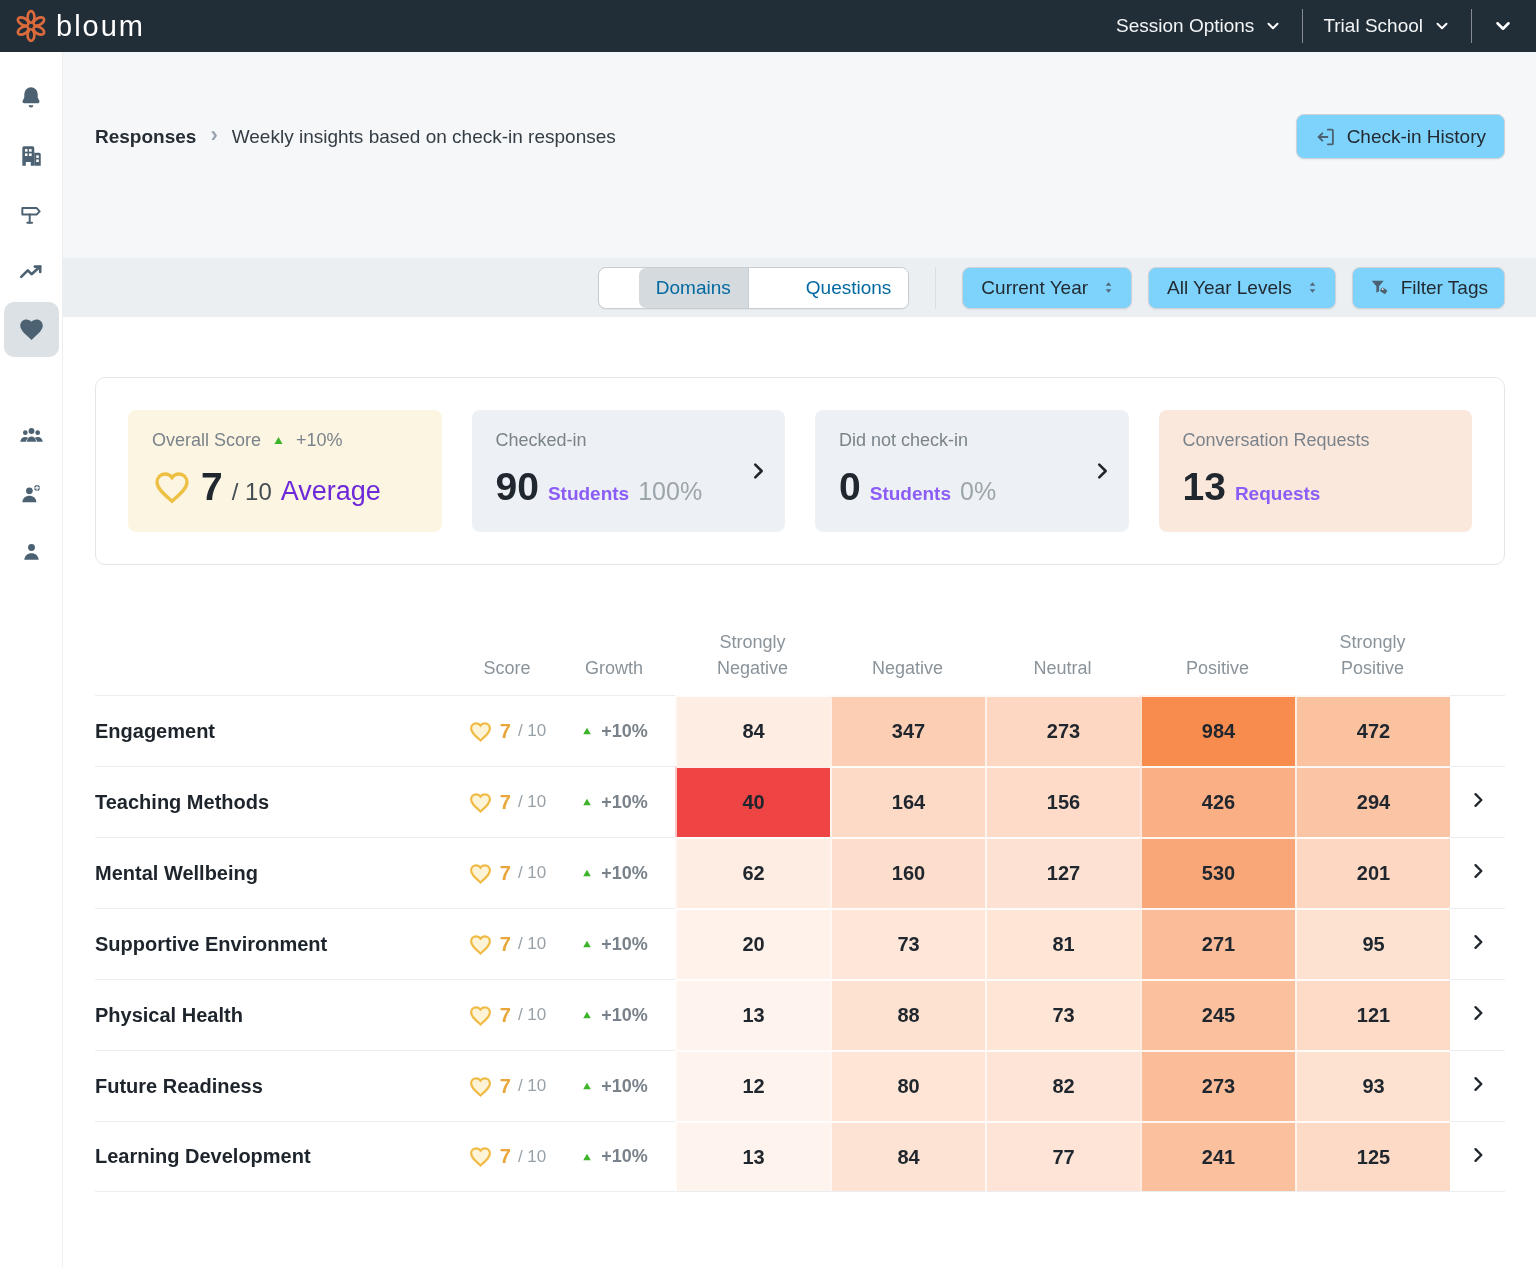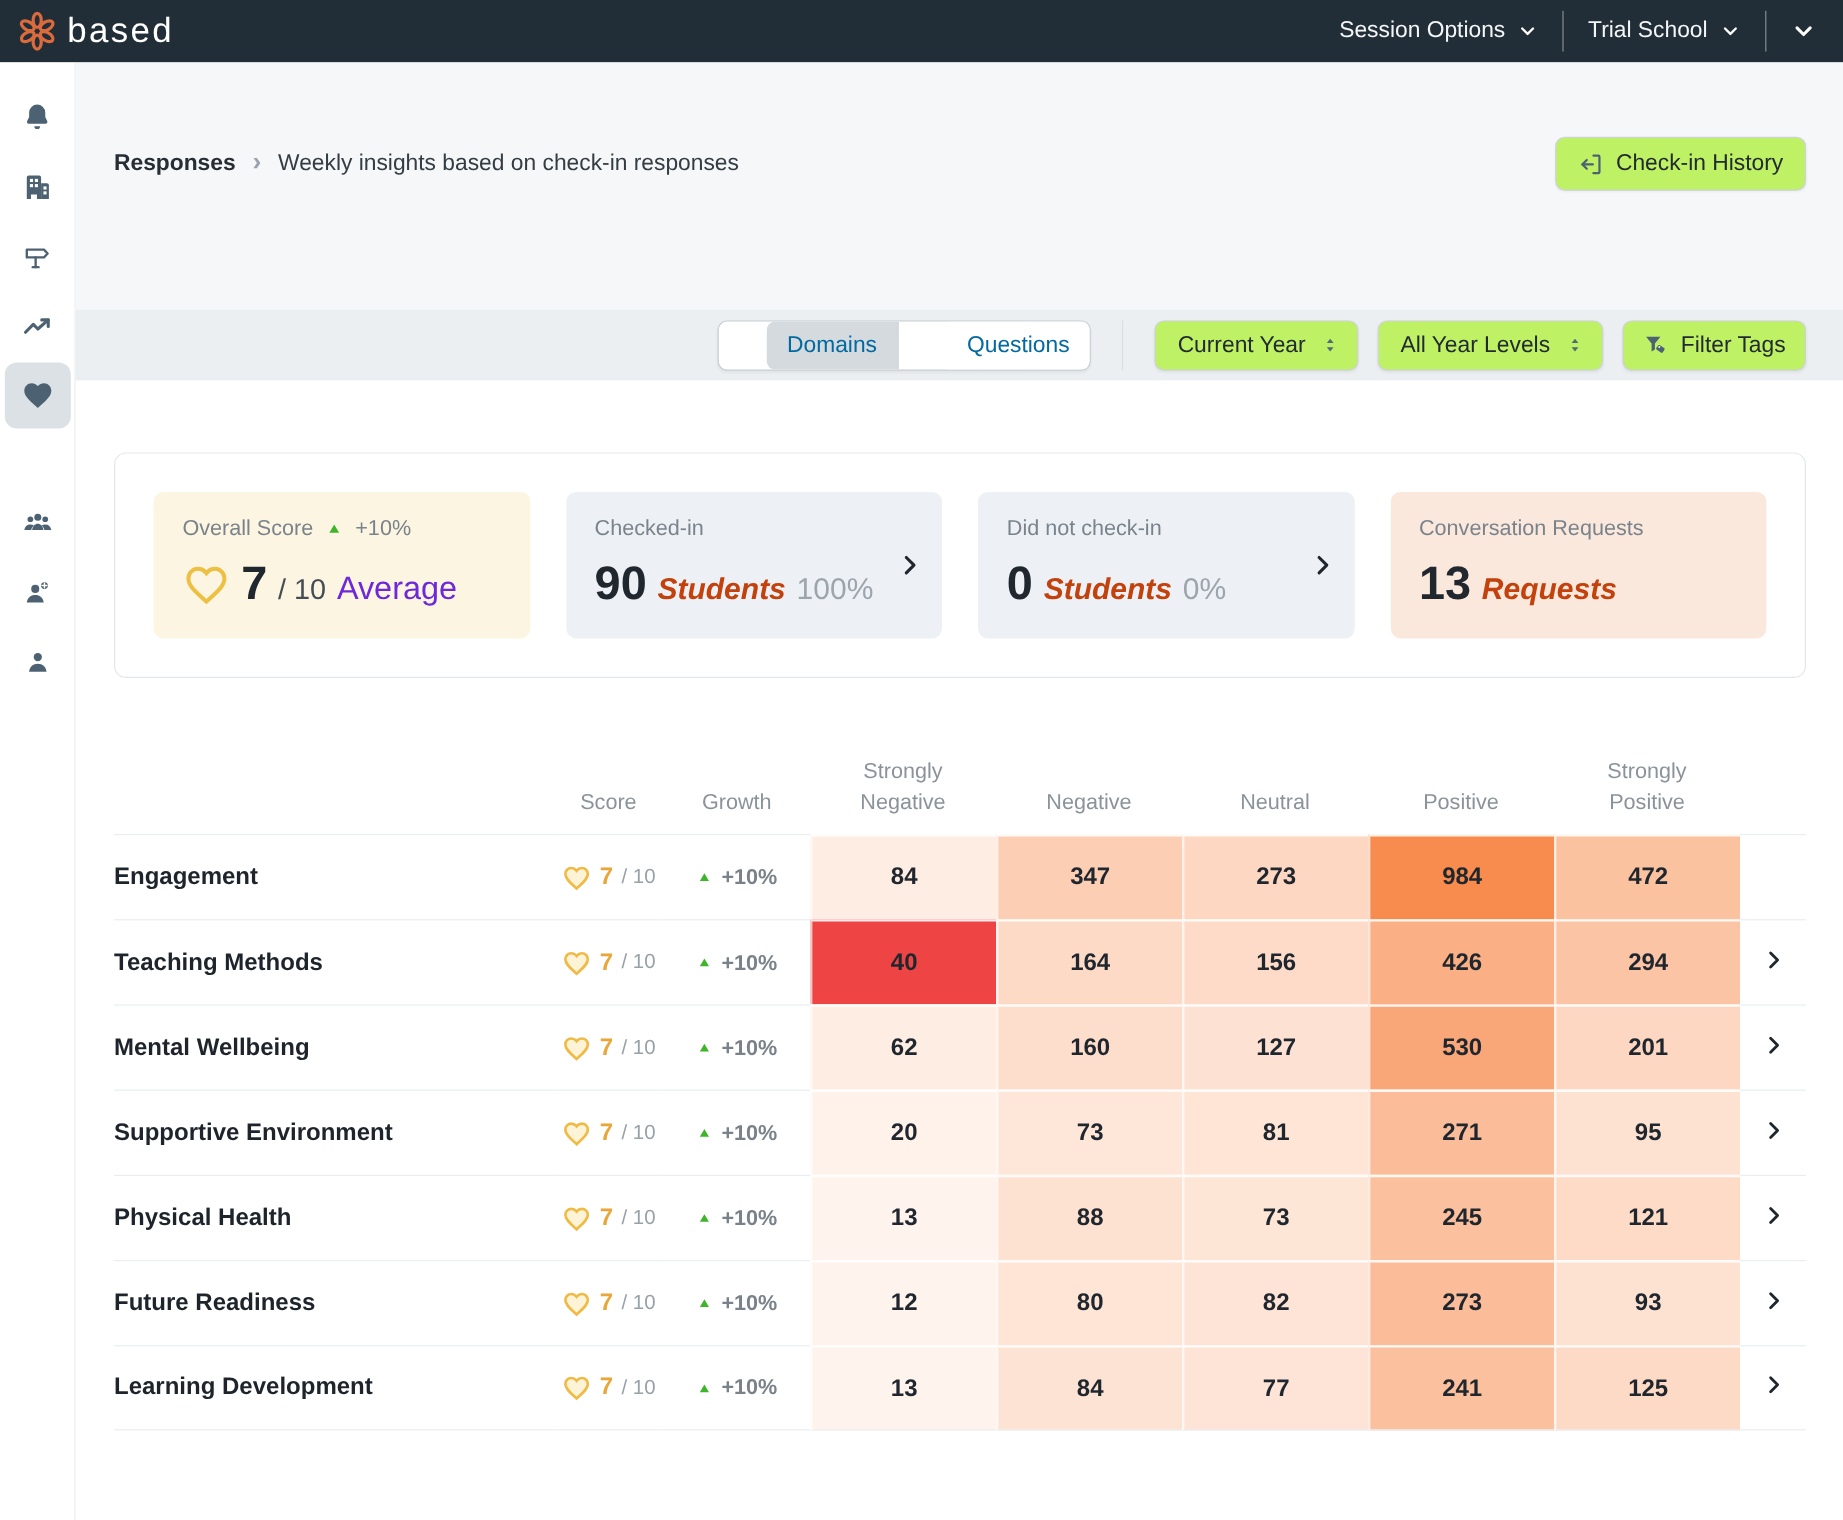--- a/index.html
+++ b/index.html
@@ -31,21 +31,21 @@
   .main { flex:1; display:flex; flex-direction:column; }
   
   .top-section { background:#f5f7f8; padding:40px 31px 24px 32px; height:206px; }
   .page-title { font-size:46px; font-weight:700; color:#1d242b; letter-spacing:-.5px; }
   .crumb-row { display:flex; align-items:center; justify-content:space-between; margin-top:22px; }
   .breadcrumb { display:flex; align-items:center; gap:14px; font-size:19px; }
   .crumb-section { font-weight:700; color:#262d34; }
   .crumb-chev { color:#9aa3ab; font-size:22px; font-weight:700; line-height:1; transform:translateY(-2px); }
   .crumb-sub { color:#343c44; }
   .btn {
-    display:flex; align-items:center; gap:10px; background:#bef264; border:1px solid #ccd2d8;
+    display:flex; align-items:center; gap:10px; background:#7dd3fc; border:1px solid #ccd2d8;
     border-radius:8px; font-size:19px; color:#232a31; cursor:pointer;
     box-shadow:0 1px 2px rgba(20,30,40,.05); font-family:inherit;
   }
   .history-btn { height:45px; padding:0 18px; }
   
   .toolbar {
     background:#eceff2; height:59px; display:flex; align-items:center;
     justify-content:flex-end; gap:16px; padding:0 31px;
   }
   .segmented { display:flex; border:1px solid #c6cdd3; border-radius:8px; overflow:hidden;
@@ -59,21 +59,21 @@
   .cards-panel {
     margin:60px 31px 0 32px; border:1px solid #e3e7ea; border-radius:10px;
     background:#fff; padding:32px; display:flex; gap:30px;
   }
   .card { flex:1; height:122px; border-radius:8px; padding:20px 24px; position:relative; }
   .card-label-row { display:flex; align-items:center; gap:10px; font-size:18px; color:#7a838b; }
   .card-value-row { display:flex; align-items:baseline; gap:9px; margin-top:16px; }
   .big-num { font-size:39px; font-weight:700; color:#20272e; line-height:1; }
   .val-denom { font-size:24px; color:#454d54; font-weight:400; }
   .val-suffix { font-size:27px; color:#6d28d9; }
-  .val-unit { font-size:25px; font-weight:700; color:#c2410c;font-style:italic; }
+  .val-unit { font-size:19px; font-weight:700; color:#8b5cf6; }
   .val-pct { font-size:25px; color:#9ca4ac; }
   .card-chev { position:absolute; right:16px; top:50%; transform:translateY(-50%); }
   
   .table-wrap { margin:64px 31px 0 32px; }
   table { width:100%; border-collapse:separate; border-spacing:0; table-layout:fixed; }
   th { font-size:18px; font-weight:400; color:#8a939a; text-align:center; padding:0 22px 14px; line-height:1.45; vertical-align:bottom; }
   td { height:71px; text-align:center; vertical-align:middle; border-top:1px solid #eaeef1; }
   tbody tr:last-child td { border-bottom:1px solid #eaeef1; }
   td.label-cell { text-align:left; font-size:20px; font-weight:700; color:#1d242b; }
   td.heat { font-size:20px; font-weight:700; color:#1f262d;
@@ -102,21 +102,21 @@
         <g fill="none" stroke="#db6b3c" stroke-width="1.9">
           <ellipse cx="12" cy="5.6" rx="2.4" ry="4.1"></ellipse>
           <ellipse cx="12" cy="5.6" rx="2.4" ry="4.1" transform="rotate(60 12 12)"></ellipse>
           <ellipse cx="12" cy="5.6" rx="2.4" ry="4.1" transform="rotate(120 12 12)"></ellipse>
           <ellipse cx="12" cy="5.6" rx="2.4" ry="4.1" transform="rotate(180 12 12)"></ellipse>
           <ellipse cx="12" cy="5.6" rx="2.4" ry="4.1" transform="rotate(240 12 12)"></ellipse>
           <ellipse cx="12" cy="5.6" rx="2.4" ry="4.1" transform="rotate(300 12 12)"></ellipse>
         </g>
       </svg>
     </span>
-    <span class="brand-name">based</span>
+    <span class="brand-name">bloum</span>
   </div>
   <div class="nav-right">
     <div class="nav-item">
       <span>Session Options</span>
       <span class="icon">
         <svg width="18" height="18" viewBox="0 0 24 24">
             <path d="M6 9l6 6 6-6" fill="none" stroke="#fff" stroke-width="2.6" stroke-linecap="round" stroke-linejoin="round"></path>
           </svg>
       </span>
     </div>

